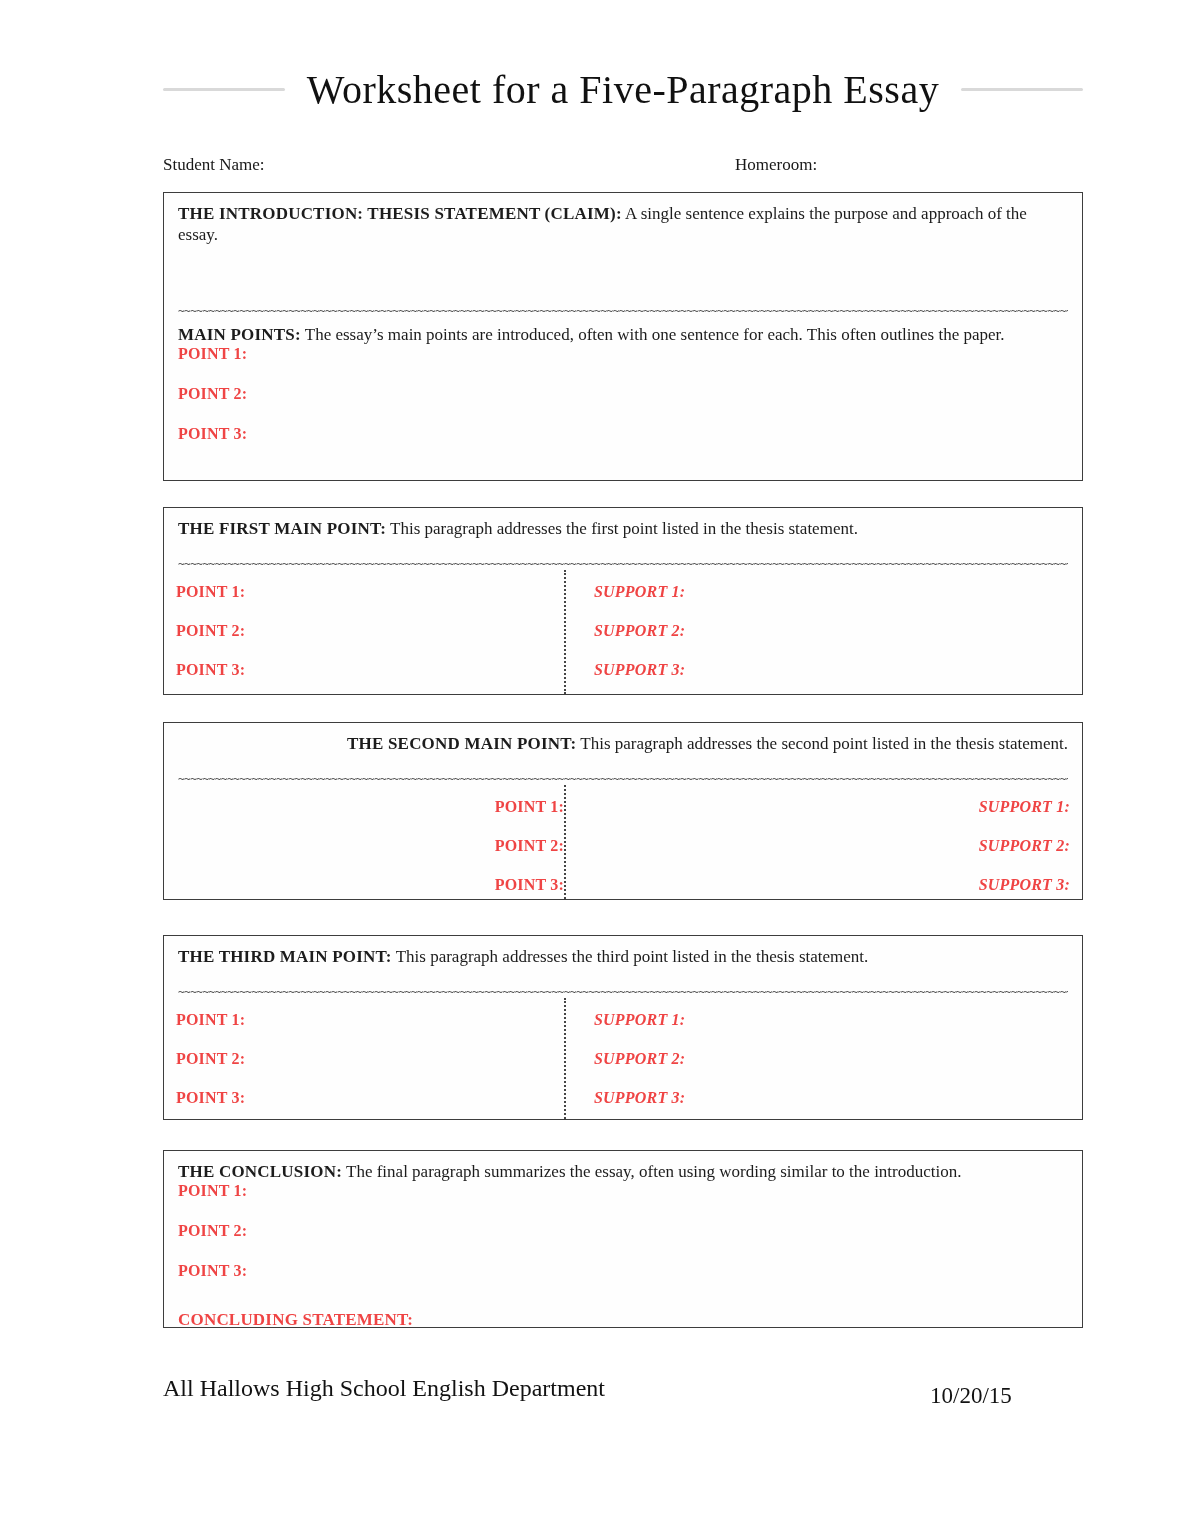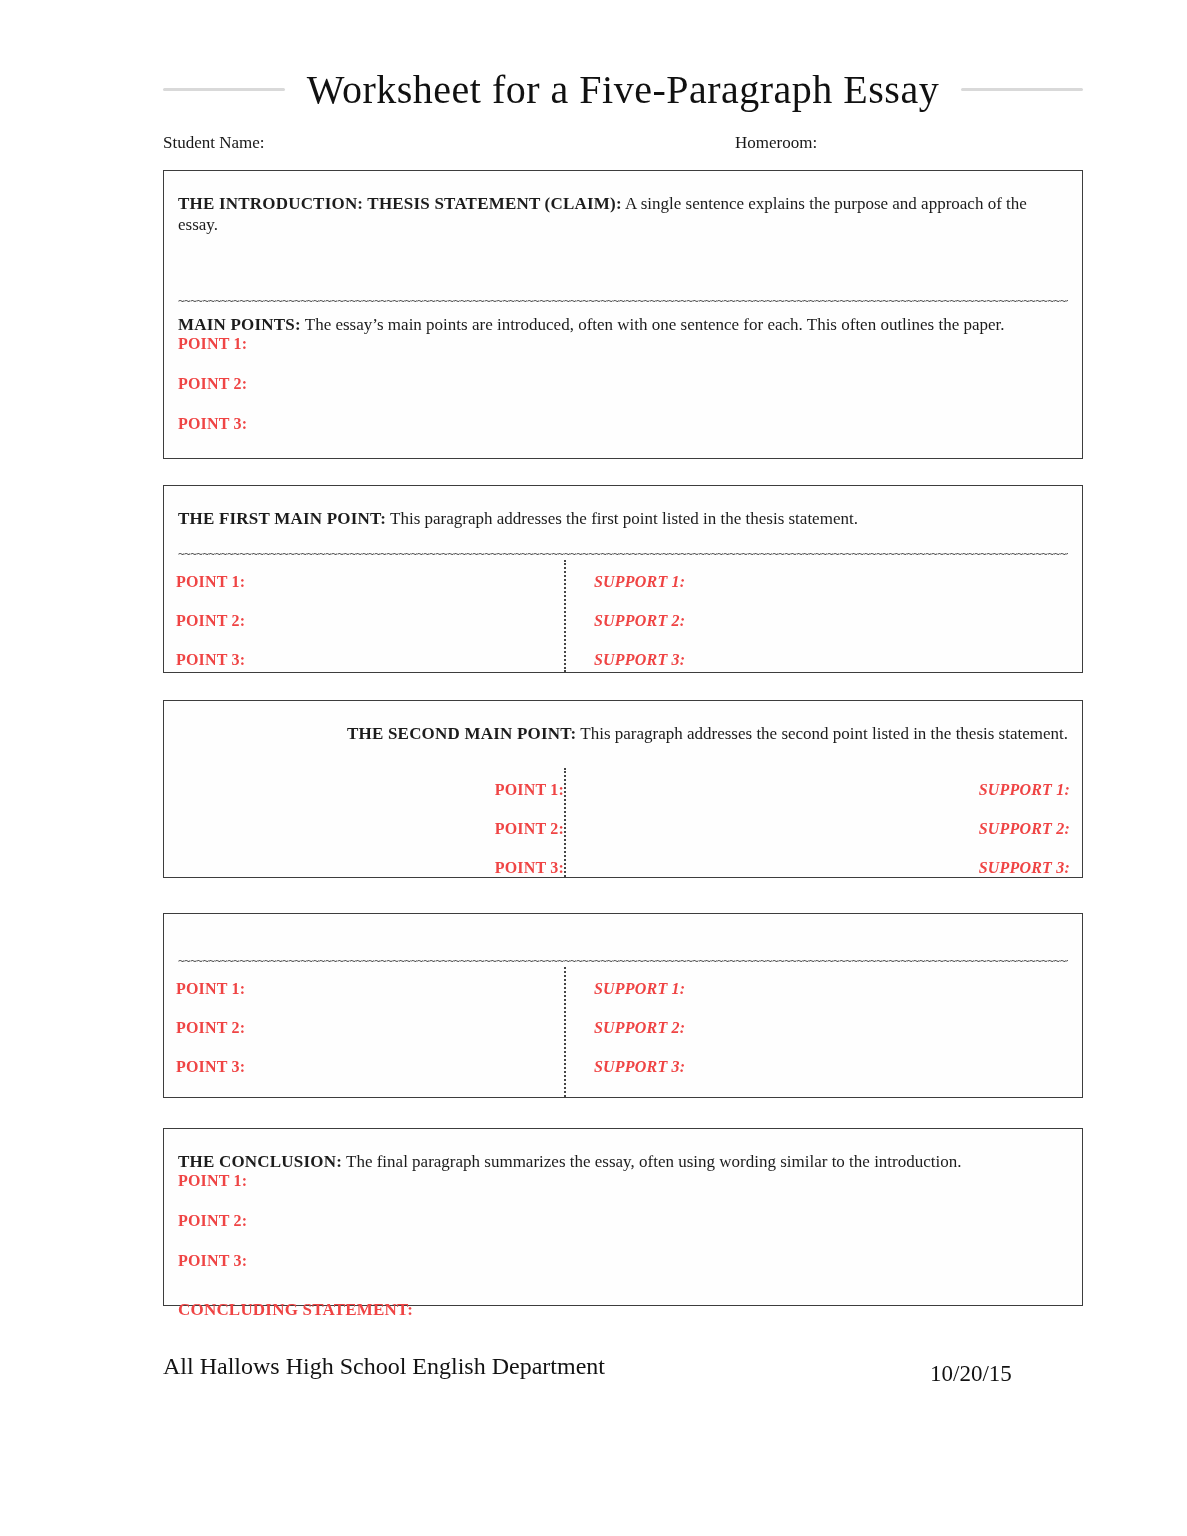--- a/index.html
+++ b/index.html
@@ -17,28 +17,28 @@
 
   
   .title-row{display:flex;align-items:center;gap:22px;}
   .deco-line{flex:1;height:3px;background:#d9d9d9;border-radius:2px;}
   .title{
     margin:0;font-size:40px;font-weight:normal;letter-spacing:0.5px;
     color:#111;white-space:nowrap;
   }
 
   
-  .id-row{position:relative;margin-top:20px;height:22px;font-size:17px;color:#181818;}
+  .id-row{position:relative;margin-top:42px;height:22px;font-size:17px;color:#181818;}
   .id-row .homeroom{position:absolute;left:572px;top:0;}
 
   
   .box{
     border:1.5px solid #3d3d3d;
     box-sizing:border-box;
-    padding:22px 14px 0 14px;
+    padding:10px 14px 0 14px;
     background:#fefefe;
     display:flex;flex-direction:column;
   }
   .b1{margin-top:15px;height:289px;}
   .b2{margin-top:26px;height:188px;}
   .b3{margin-top:27px;height:178px;text-align:right;}
   .b4{margin-top:35px;height:185px;}
   .b5{margin-top:30px;height:178px;}
 
   .hdr{margin:0;font-size:17px;line-height:21px;color:#1c1c1c;}
@@ -139,20 +139,24 @@
         </div>
         <div class="col-r">
           <p class="pt">SUPPORT 1:</p>
           <p class="pt">SUPPORT 2:</p>
           <p class="pt">SUPPORT 3:</p>
         </div>
       </div>
     </section>
 
     <section class="box b4 main-box">
+      <p class="hdr">
+        <strong>THE THIRD MAIN POINT:</strong>
+        <span>This paragraph addresses the third point listed in the thesis statement.</span>
+      </p>
       <div class="squiggle">~~~~~~~~~~~~~~~~~~~~~~~~~~~~~~~~~~~~~~~~~~~~~~~~~~~~~~~~~~~~~~~~~~~~~~~~~~~~~~~~~~~~~~~~~~~~~~~~~~~~~~~~~~~~~~~~~~~~~~~~~~~~~~~~~~~~~~~~~~~~~~~~~~~~~~~~~~~~~~~~~~~~~~~~~~~~~~~~~~~~~~~~~~~~~~~~~~~~~~~~~~~~~~~~~~~~~~~~~~~~~~~~~~~~~~~~~~~~~~~~~~~~~~~~~~~~~~~~~~~~</div>
       <div class="split">
         <div class="col-l">
           <p class="pt">POINT 1:</p>
           <p class="pt">POINT 2:</p>
           <p class="pt">POINT 3:</p>
         </div>
         <div class="col-r">
           <p class="pt">SUPPORT 1:</p>
           <p class="pt">SUPPORT 2:</p>

